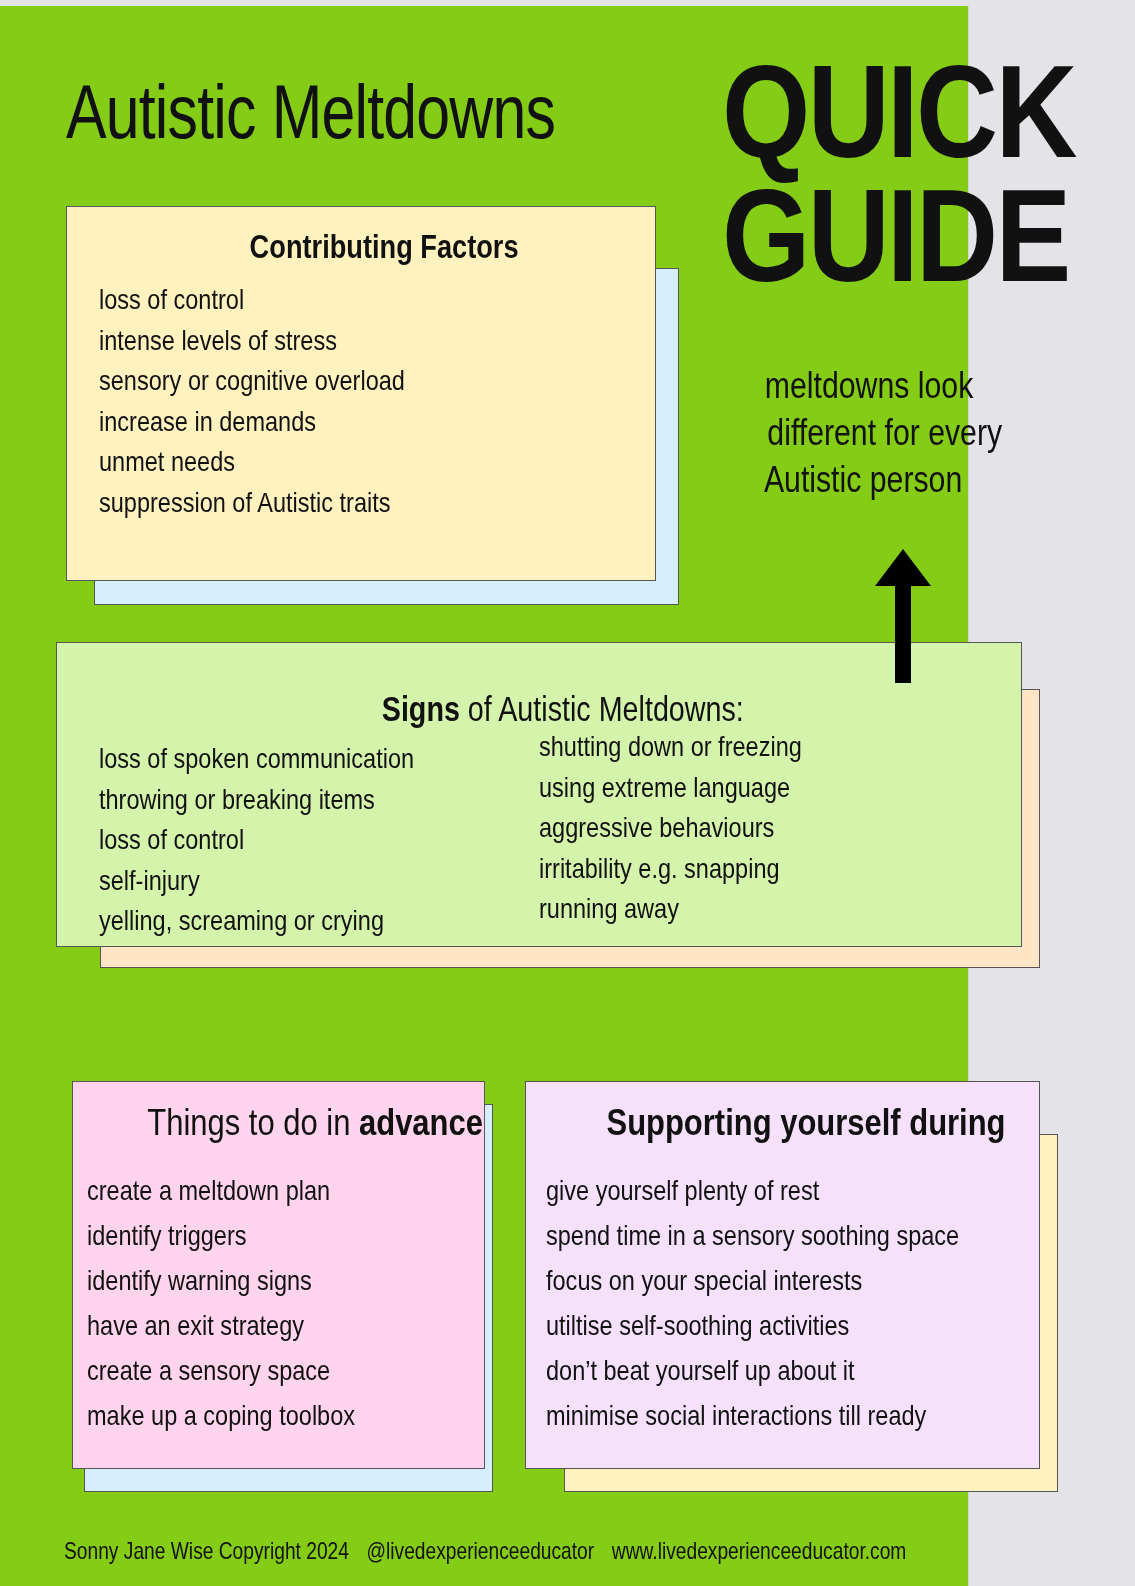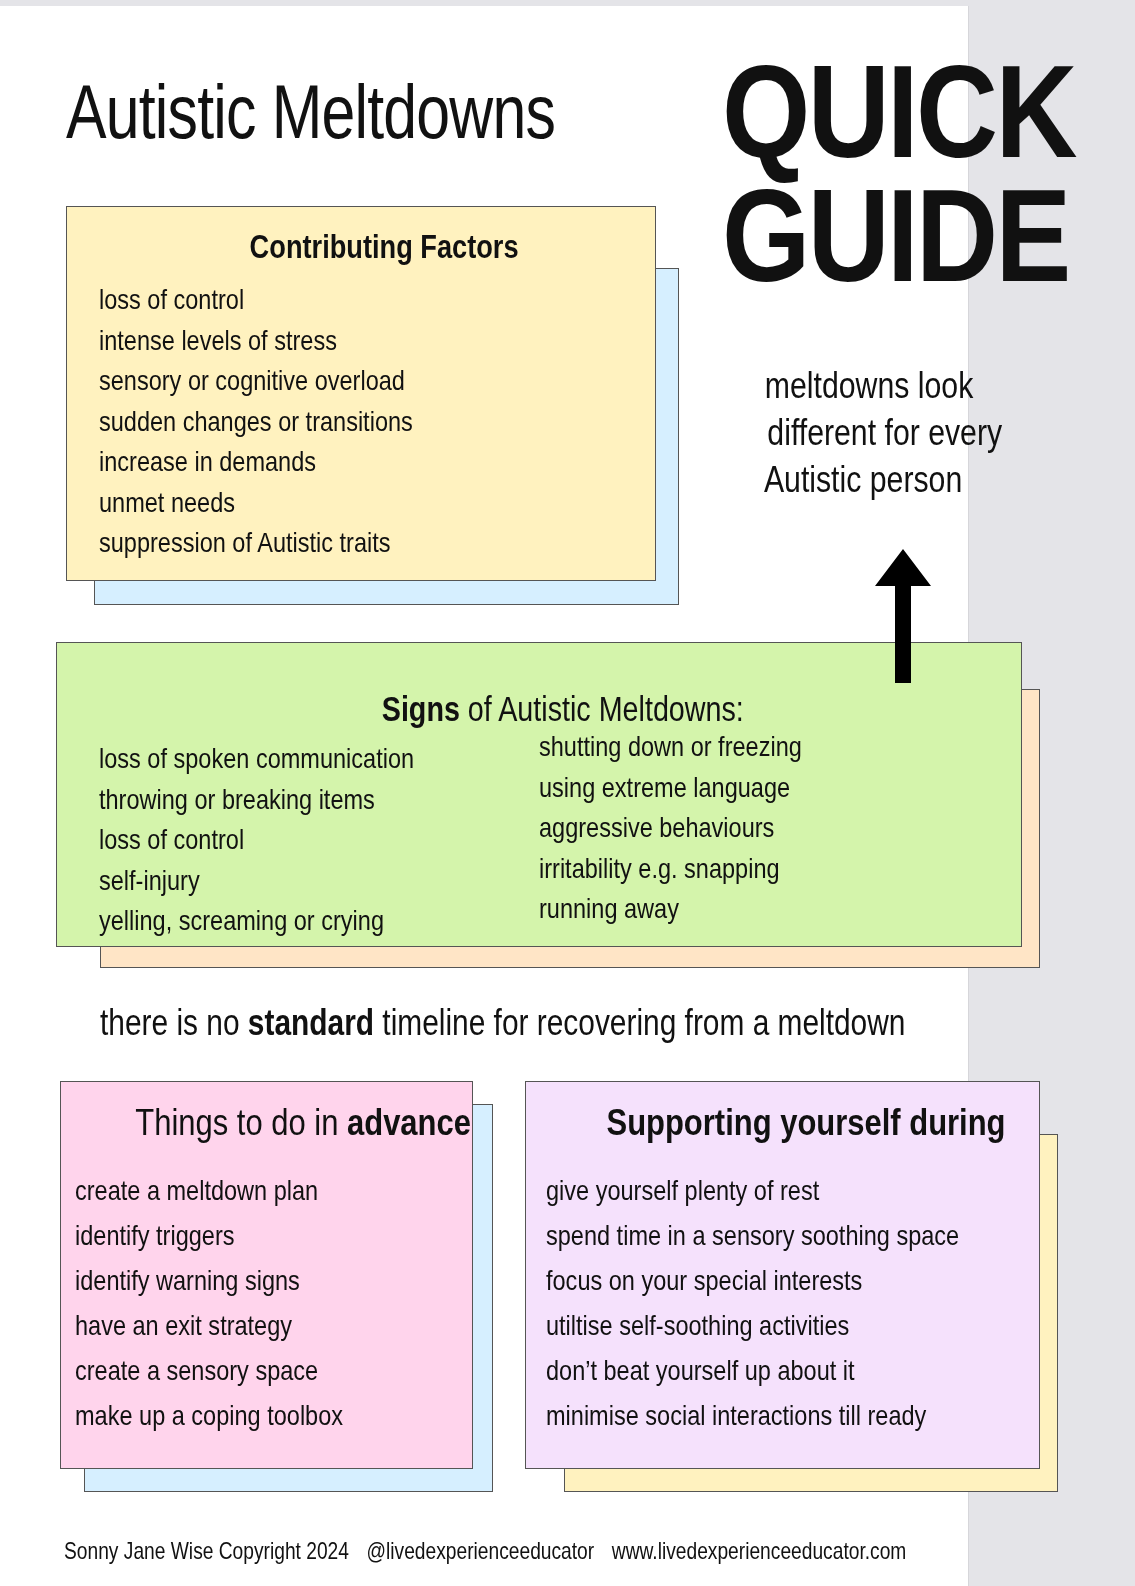--- a/index.html
+++ b/index.html
@@ -3,21 +3,21 @@
 <meta charset="utf-8">
 <style>
   html, body { margin:0; padding:0; }
   body {
     width:1135px; height:1586px; position:relative; overflow:hidden;
     background:#e4e4e8;
     font-family:"Liberation Sans", sans-serif; color:#111;
   }
   .page {
     position:absolute; left:0; top:6px; width:968px; height:1580px;
-    background:#ffffff;
+    background:#84cc16;
     box-shadow: 1px 0 0 #d6d6da;
   }
   .abs { position:absolute; }
   .cond { display:inline-block; transform-origin:left top; white-space:nowrap; }
 
   
   .title {
     left:66px; top:62px; font-size:76px; font-weight:400; letter-spacing:-1px;
     white-space:nowrap;
   }
@@ -63,21 +63,21 @@
   .sg-card .list { top:84px; font-size:28px; line-height:40.5px; }
   .sg-card .list.col1 { left:42px;margin-top:12px; }
   .sg-card .list.col2 { left:482px; }
 
   
   .timeline { left:100px; top:996px; font-size:36px; white-space:nowrap; }
   .timeline .cond { transform:scaleX(0.83); }
 
   
   .ad-back { left:84px; top:1098px; width:409px; height:388px; background:#d6efff; }
-  .ad-card { left:60px; top:1075px; width:413px; height:388px; background:#ffd4ec; }
+  .ad-card { left:72px; top:1075px; width:413px; height:388px; background:#ffd4ec; }
   .ad-card .card-title { top:20px; font-size:36px; }
   .ad-card .card-title .cond { transform:scaleX(0.86); }
   .ad-card .list { left:14px; top:86px; font-size:28px; line-height:45px; }
 
   
   .du-back { left:564px; top:1128px; width:494px; height:358px; background:#fff2bf; }
   .du-card { left:525px; top:1075px; width:515px; height:388px; background:#f5e1fc; }
   .du-card .card-title { top:20px; font-size:36px;font-weight:bold; }
   .du-card .card-title .cond { transform:scaleX(0.86); }
   .du-card .list { left:20px; top:86px; font-size:28px; line-height:45px; }
@@ -102,21 +102,20 @@
 
   <div class="back cf-back"></div>
   <div class="card cf-card">
     <div class="card-title">
       <span class="cond">Contributing Factors</span>
     </div>
     <ul class="list">
       <li><span class="cond">loss of control</span></li>
       <li><span class="cond">intense levels of stress</span></li>
       <li><span class="cond">sensory or cognitive overload</span></li>
-      <li><span class="cond">sudden changes or transitions</span></li>
       <li><span class="cond">increase in demands</span></li>
       <li><span class="cond">unmet needs</span></li>
       <li><span class="cond">suppression of Autistic traits</span></li>
     </ul>
   </div>
 
   <div class="abs note">
     <span class="cond">meltdowns look</span><br>
     <span class="cond">different for every</span><br>
     <span class="cond">Autistic person</span>
@@ -142,25 +141,20 @@
       <li><span class="cond">aggressive behaviours</span></li>
       <li><span class="cond">irritability e.g. snapping</span></li>
       <li><span class="cond">running away</span></li>
     </ul>
   </div>
 
   <svg class="abs arrow" viewBox="0 0 60 134" width="60" height="134">
     <polygon points="30,0 58,37 38,37 38,134 22,134 22,37 2,37" fill="#000"></polygon>
   </svg>
 
-  <div class="abs timeline">
-    <span class="cond">
-      <span style="white-space:pre">there is no </span><b>standard</b><span style="white-space:pre"> timeline for recovering from a meltdown</span>
-    </span>
-  </div>
 
   <div class="back ad-back"></div>
   <div class="card ad-card">
     <div class="card-title">
       <span class="cond">
         <span style="white-space:pre">Things to do in </span><b>advance</b>
       </span>
     </div>
     <ul class="list">
       <li><span class="cond">create a meltdown plan</span></li>

